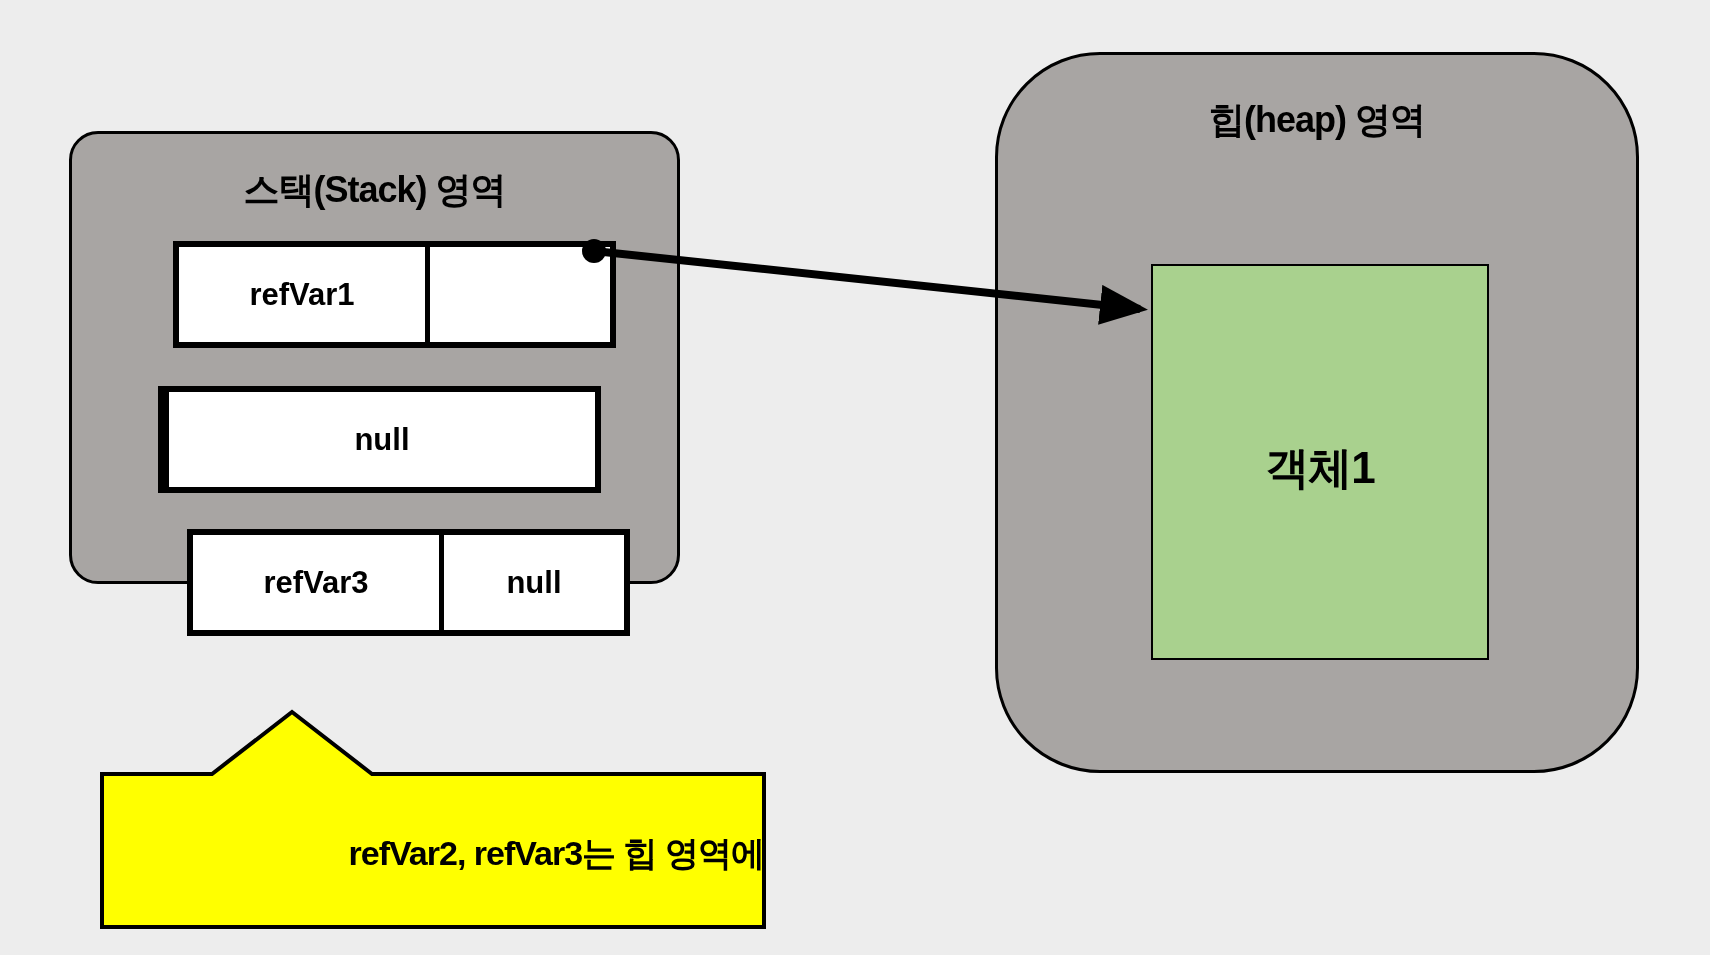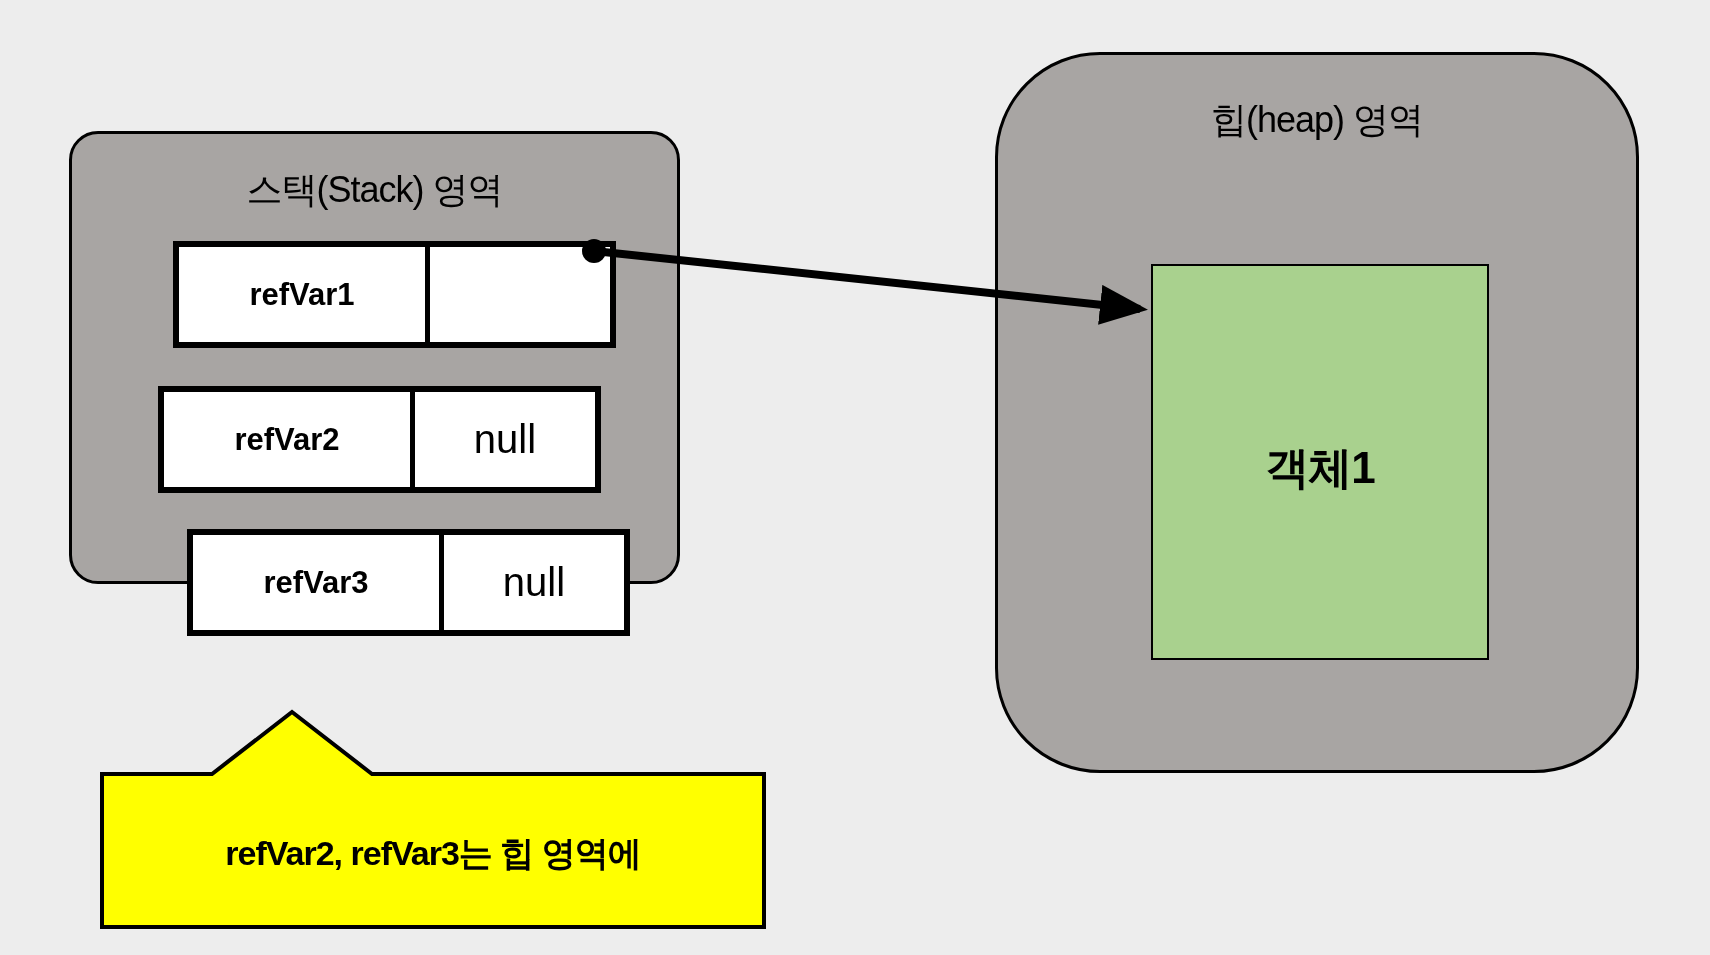--- a/index.html
+++ b/index.html
@@ -36,21 +36,21 @@
   #heap-region {
     left: 995px; top: 52px;
     width: 644px; height: 721px;
     border-radius: 105px;
   }
   .region-title {
     position: absolute;
     left: 0; width: 100%;
     text-align: center;
     font-size: 36px;
-    font-weight: normal;
+    font-weight: bold;
     color: var(--border_black);
     letter-spacing: -1px;
   }
   #stack-region .region-title { top: 32px; }
   #heap-region .region-title { top: 41px; }
 
   .var-row {
     position: absolute;
     left: 86px;
     width: 443px; height: 107px;
@@ -63,21 +63,21 @@
   .var-row.row-3 { top: 395px; margin-left: 29px; }
   .cell-name {
     width: 246px;
     display: flex; align-items: center; justify-content: center;
     font-size: 31px; font-weight: bold; color: var(--border_black);
   }
   .cell-value {
     flex: 1;
     border-left: 5px solid var(--border_black);
     display: flex; align-items: center; justify-content: center;
-    font-size: 40px; font-weight: normal; color: var(--border_black);
+    font-size: 31px; font-weight: bold; color: var(--border_black);
   }
 
   #object-box {
     position: absolute;
     left: 153px; top: 209px;
     width: 338px; height: 396px;
     background: var(--object_green);
     border: 2px solid var(--border_black);
     display: flex; align-items: center; justify-content: center;
   }
@@ -96,23 +96,23 @@
     z-index: 5;
     pointer-events: none;
   }
 
   #callout-text {
     position: absolute;
     left: 102px; top: 774px;
     width: 662px; height: 153px;
     z-index: 6;
     display: flex;
-    flex-direction: column;
+    flex-direction: row;
     align-items: center;
-    justify-content: center;
+    justify-content: flex-end;
     gap: 33px;
     padding-top: 4px;
   }
   .callout-line {
     font-size: 34px;
     font-weight: bold;
     color: var(--border_black);
     letter-spacing: -1px;
     white-space: nowrap;
     line-height: 1;
@@ -125,21 +125,20 @@
 
   <div id="stack-region" class="region">
     <div class="region-title">스택(Stack) 영역</div>
 
     <div class="var-row row-1">
       <div class="cell-name">refVar1</div>
       <div class="cell-value"></div>
     </div>
 
     <div class="var-row row-2">
-      <div class="cell-name">refVar2</div>
       <div class="cell-value">null</div>
     </div>
 
     <div class="var-row row-3">
       <div class="cell-name">refVar3</div>
       <div class="cell-value">null</div>
     </div>
   </div>
 
   <div id="heap-region" class="region">

